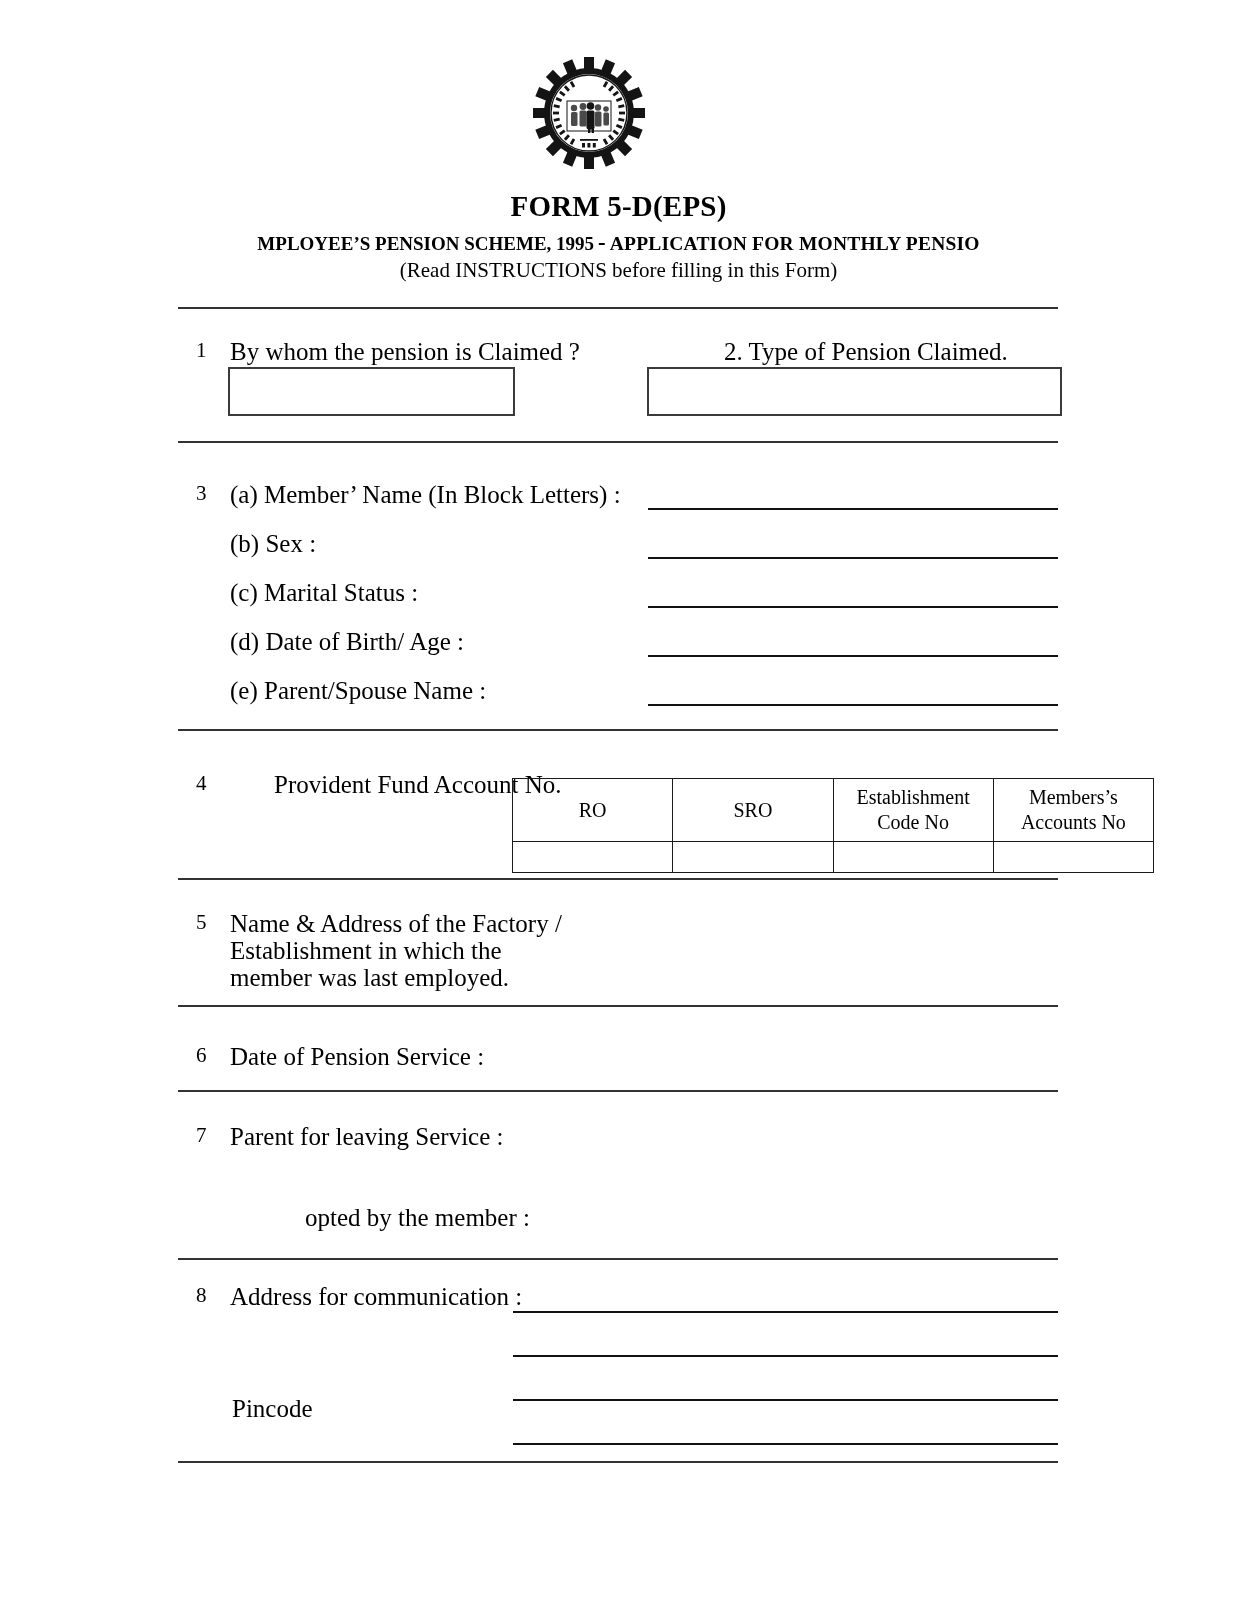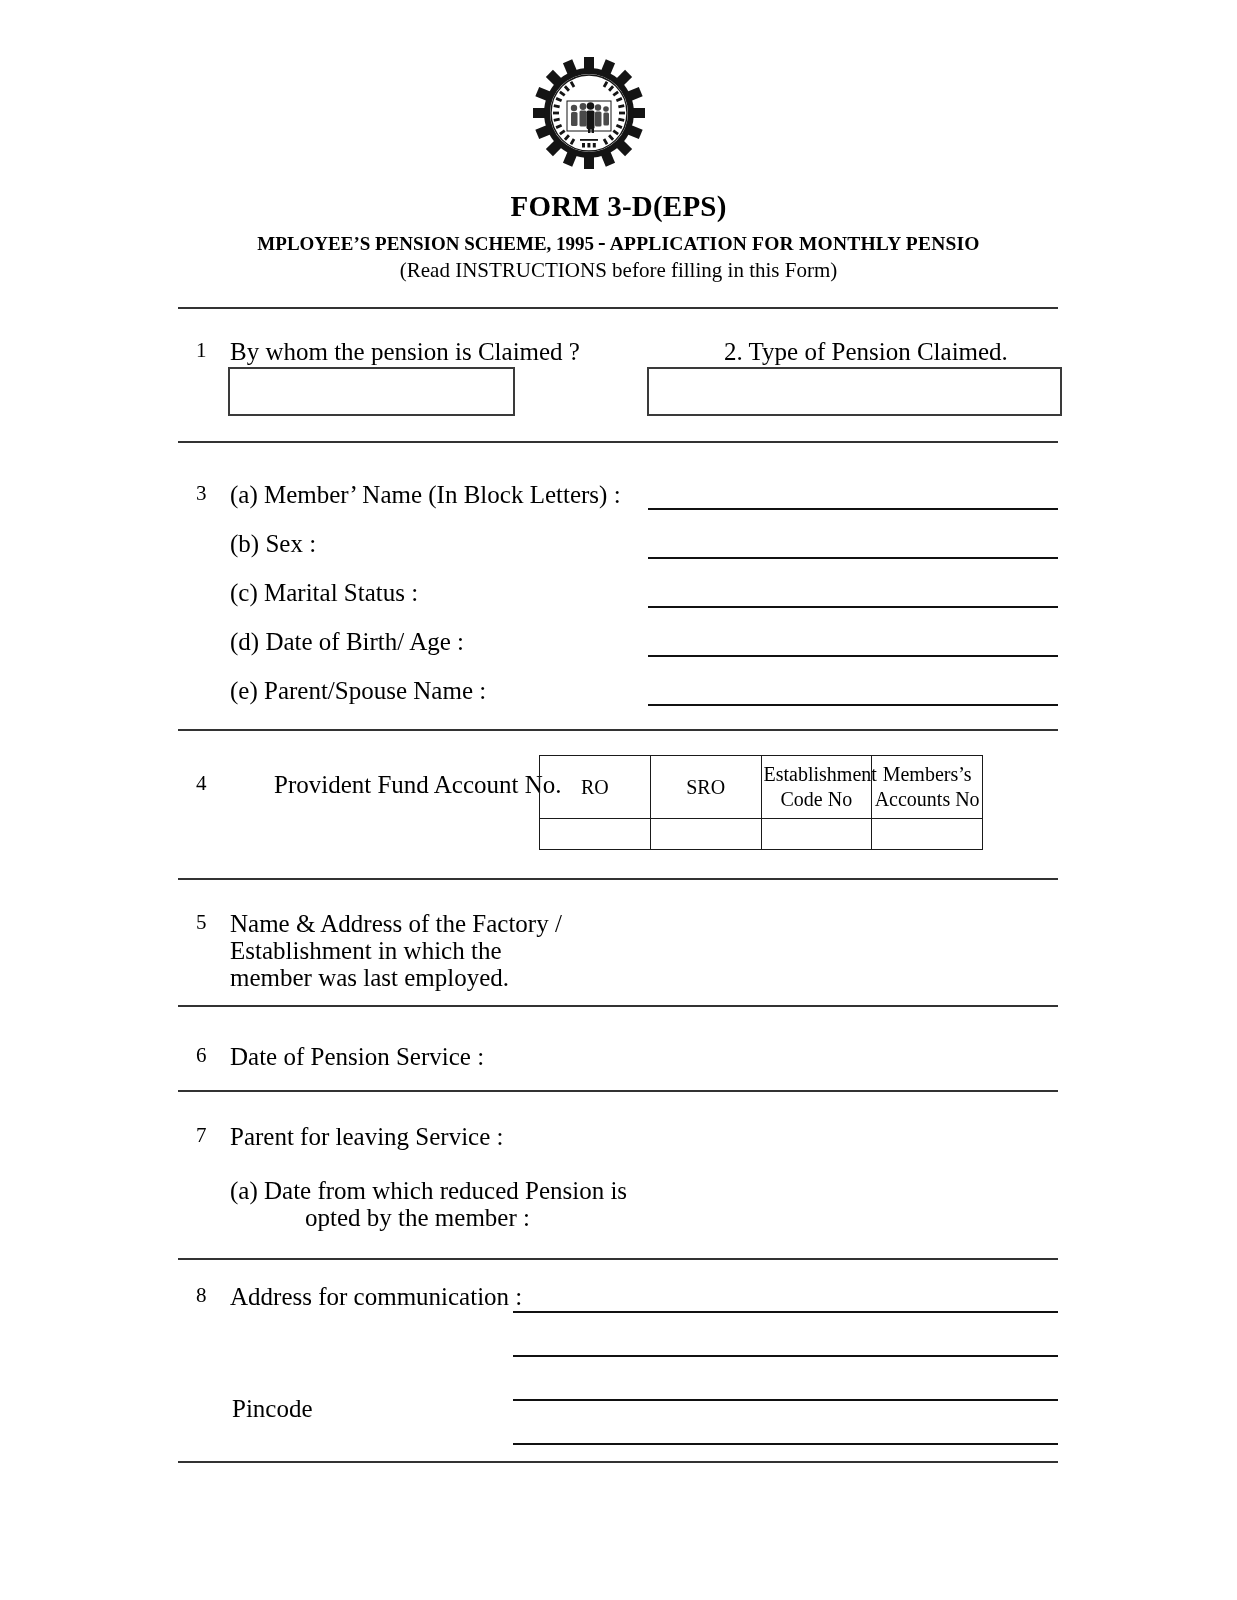--- a/index.html
+++ b/index.html
@@ -101,25 +101,24 @@
   .inputbox {
     position: absolute;
     border: 2px solid #3a3a3a;
     background: #ffffff;
   }
 
   
   .pf-table {
     position: absolute;
     left: 512px;
-    top: 755px;
-    width: 444px;
+    top: 778px;
+    width: 642px;
     border-collapse: collapse;
     table-layout: fixed;
-    margin-left: 27px;
   }
   .pf-table td {
     border: 1.6px solid #1a1a1a;
     text-align: center;
     vertical-align: middle;
     font-size: 20px;
     line-height: 25px;
     padding: 0 2px;
   }
   .pf-table tr.head td { height: 62px; }
@@ -283,21 +282,21 @@
         <g fill="#141414">
           <rect x="-9" y="26" width="18" height="1.8"></rect>
           <rect x="-7" y="30" width="3" height="4.5"></rect>
           <rect x="-1.6" y="30" width="3" height="4.5"></rect>
           <rect x="3.8" y="30" width="3" height="4.5"></rect>
         </g>
       </g>
     </svg>
   </div>
 
-  <div class="title-main">FORM 3-D(EPS)</div>
+  <div class="title-main">FORM 5-D(EPS)</div>
 
   <div class="title-sub-row">
     <span class="title-sub-a">MPLOYEE’S PENSION SCHEME, 1995</span>
     <span class="title-sub-dash">-</span>
     <span class="title-sub-b">APPLICATION FOR MONTHLY PENSIO</span>
   </div>
 
   <div class="title-note">(Read INSTRUCTIONS before filling in this Form)</div>
 
   <div class="rule" style="top:307px;"></div>
@@ -356,21 +355,20 @@
   <div class="num" style="left:196px; top:910px;">5</div>
   <div class="lbl" style="left:230px; top:910px;">Name &amp; Address of the Factory /</div>
   <div class="lbl" style="left:230px; top:937px;">Establishment in which the</div>
   <div class="lbl" style="left:230px; top:964px;">member was last employed.</div>
 
   <div class="num" style="left:196px; top:1043px;">6</div>
   <div class="lbl" style="left:230px; top:1043px;">Date of Pension Service  :</div>
 
   <div class="num" style="left:196px; top:1123px;">7</div>
   <div class="lbl" style="left:230px; top:1123px;">Parent for leaving Service  :</div>
-  <div class="lbl" style="left:230px; top:1177px;">(a) Date from which reduced Pension is</div>
   <div class="lbl" style="left:273px; top:1204px;margin-left:32px;">opted by the member :</div>
 
   <div class="num" style="left:196px; top:1283px;">8</div>
   <div class="lbl" style="left:230px; top:1283px;">Address for communication  :</div>
 
   <div class="ansline" style="left:513px; top:1311px; width:545px;"></div>
   <div class="ansline" style="left:513px; top:1355px; width:545px;"></div>
   <div class="ansline" style="left:513px; top:1399px; width:545px;"></div>
 
   <div class="lbl" style="left:232px; top:1395px;">Pincode</div>

